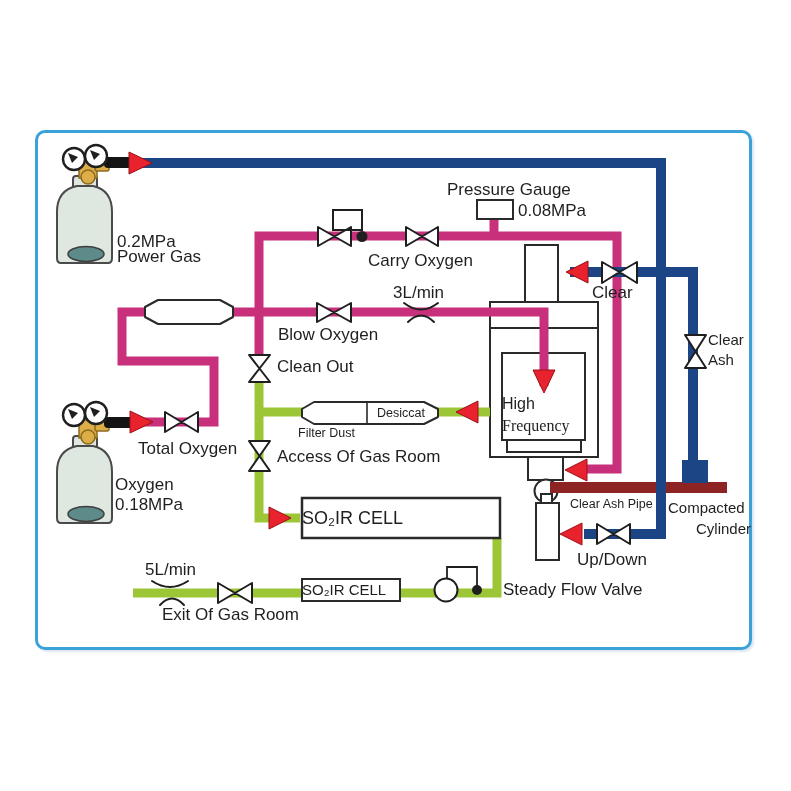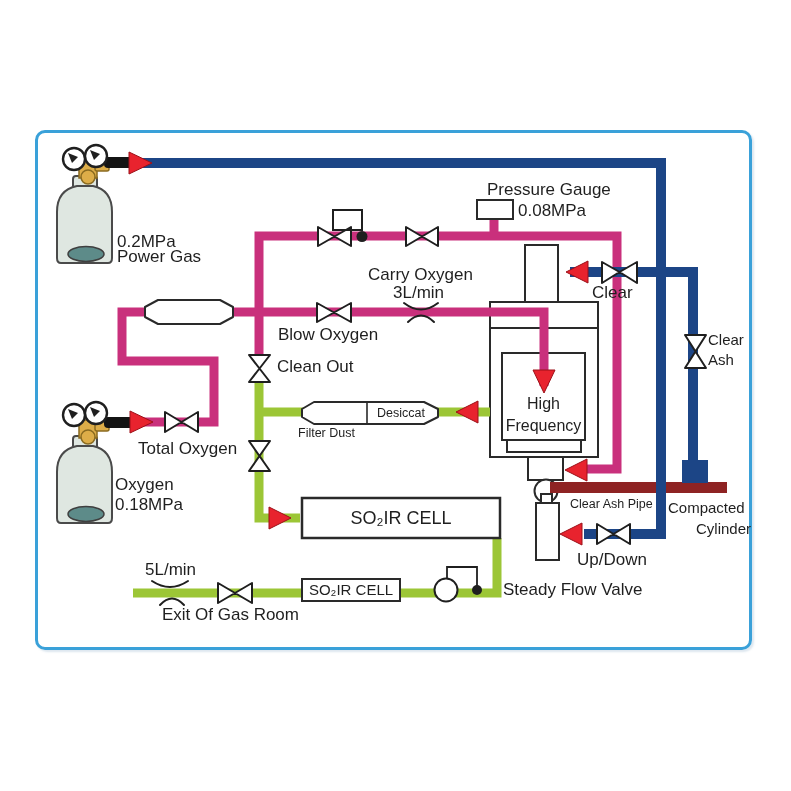--- a/index.html
+++ b/index.html
@@ -10,21 +10,21 @@
   #border-frame{
     position:absolute;left:35px;top:130px;width:711px;height:514px;
     border:3px solid #3aa1d9;border-radius:10px;box-shadow:2px 2px 2px rgba(120,160,190,.25);
   }
   #pipes{position:absolute;left:0;top:0;width:791px;height:791px;}
   .lbl{position:absolute;white-space:nowrap;line-height:1.15;}
   .fs17{font-size:17px;}
   .fs16{font-size:16px;}
   .fs15{font-size:15px;}
   .fs12{font-size:12.5px;}
-  .ctr{text-align:center;}
+  .ctr{text-align:left;}
 </style>
 </head>
 <body>
 
 <div id="canvas">
 
   <div id="border-frame"></div>
 
   <svg id="pipes" viewBox="0 0 791 791" xmlns="http://www.w3.org/2000/svg">
 
@@ -152,36 +152,37 @@
       <polygon points="533,370 555,370 544,393"></polygon>
       <polygon points="478,401 478,423 456,412"></polygon>
       <polygon points="587,459 587,481 565,470"></polygon>
       <polygon points="582,523 582,545 560,534"></polygon>
       <polygon points="269,507 269,529 291,518"></polygon>
     </g>
   </svg>
 
   <div class="lbl fs17" style="left:117px;top:212px;margin-top:35px;">Power Gas</div>
   <div class="lbl fs17" style="left:117px;top:232px;">0.2MPa</div>
-  <div class="lbl fs17" style="left:447px;top:180px;margin-left:40px;">Pressure Gauge</div>
+  <div class="lbl fs17" style="left:447px;top:180px;">Pressure Gauge</div>
   <div class="lbl fs17" style="left:518px;top:201px;">0.08MPa</div>
-  <div class="lbl fs17" style="left:368px;top:251px;margin-top:14px;">Carry Oxygen</div>
+  <div class="lbl fs17" style="left:368px;top:251px;">Carry Oxygen</div>
   <div class="lbl fs17" style="left:393px;top:283px;">3L/min</div>
   <div class="lbl fs17" style="left:278px;top:325px;">Blow Oxygen</div>
   <div class="lbl fs17" style="left:592px;top:283px;">Clear</div>
   <div class="lbl fs15" style="left:708px;top:331px;">Clear</div>
   <div class="lbl fs15" style="left:708px;top:351px;">Ash</div>
   <div class="lbl fs17" style="left:277px;top:357px;">Clean Out</div>
   <div class="lbl fs12" style="left:298px;top:426px;">Filter Dust</div>
   <div class="lbl fs12" style="left:377px;top:406px;">Desiccat</div>
   <div class="lbl fs17" style="left:138px;top:439px;">Total Oxygen</div>
+  <div class="lbl fs17" style="left:277px;top:447px;">Access Of Gas Room</div>
   <div class="lbl fs17" style="left:115px;top:475px;">Oxygen</div>
   <div class="lbl fs17" style="left:115px;top:495px;">0.18MPa</div>
   <div class="lbl fs16 ctr" style="left:502px;top:395px;width:83px;">High</div>
-  <div class="lbl fs16 ctr" style="left:502px;top:417px;width:83px;">Frequency</div>
+  <div class="lbl fs16 ctr" style="left:502px;top:417px;width:83px;font-family:Liberation Serif, serif;">Frequency</div>
   <div class="lbl fs12" style="left:570px;top:497px;">Clear Ash Pipe</div>
   <div class="lbl fs15" style="left:668px;top:499px;">Compacted</div>
   <div class="lbl fs15" style="left:668px;top:520px;margin-left:28px;">Cylinder</div>
   <div class="lbl fs17 ctr" style="left:302px;top:508px;width:198px;font-size:18px;">SO₂IR CELL</div>
   <div class="lbl fs17" style="left:577px;top:550px;">Up/Down</div>
   <div class="lbl fs17" style="left:145px;top:560px;">5L/min</div>
   <div class="lbl fs15 ctr" style="left:302px;top:581px;width:98px;">SO₂IR CELL</div>
   <div class="lbl fs17" style="left:162px;top:605px;">Exit Of Gas Room</div>
   <div class="lbl fs17" style="left:503px;top:580px;">Steady Flow Valve</div>
 

